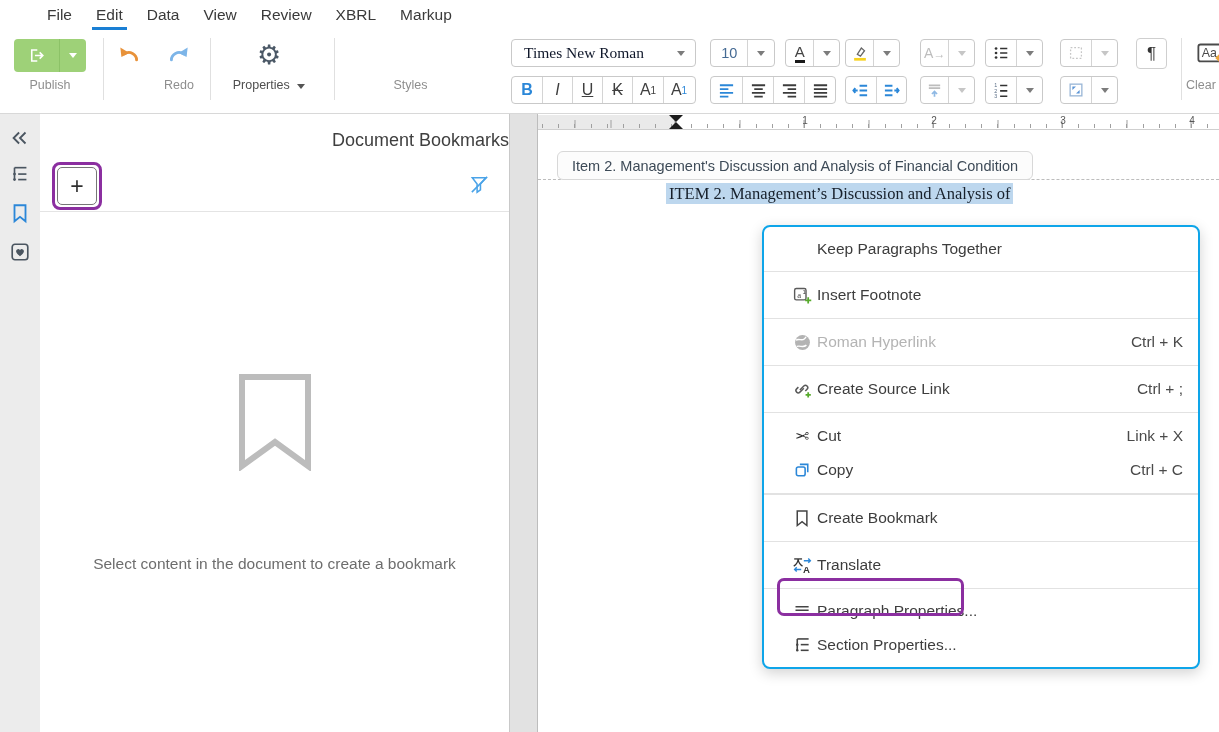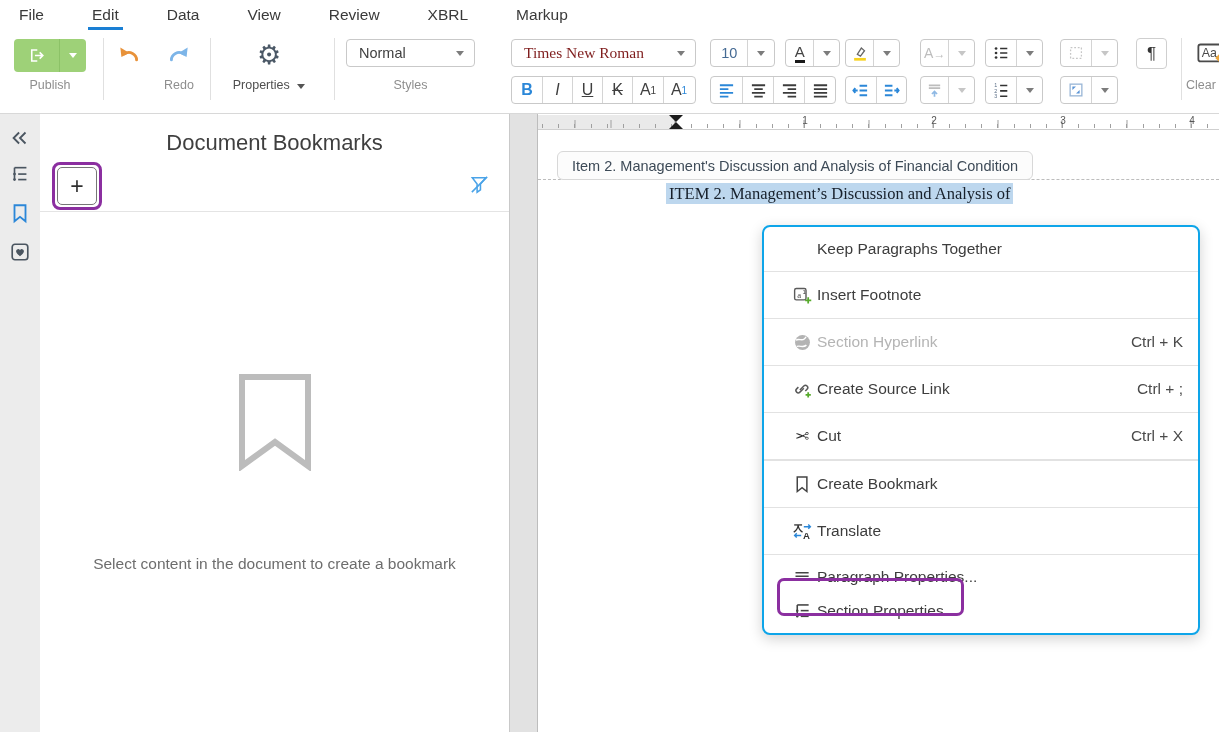--- a/index.html
+++ b/index.html
@@ -3,21 +3,21 @@
 <meta charset="utf-8">
 <style>
   * { margin:0; padding:0; box-sizing:border-box; }
   html,body { width:1219px; height:732px; }
   body { position:relative; overflow:hidden; background:#fff;
          font-family:"Liberation Sans", sans-serif; color:#3d3d3d; }
   svg { display:block; }
 
   
   .menubar { position:absolute; left:0; top:0; width:100%; height:30px;
-             display:flex; align-items:center; padding-left:18px; gap:46px;
+             display:flex; align-items:center; padding-left:46px; gap:22px;
              font-size:15.5px; color:#3a3a3a; background:#fff; }
   .menubar .mitem { position:relative; cursor:pointer; padding:4px 1px; }
   .menubar .mitem.active::after { content:""; position:absolute; left:-3px; right:-3px;
              bottom:-3px; height:4px; background:#1a7fd4; }
 
   
   .toolbar { position:absolute; left:0; top:30px; width:100%; height:84px;
              background:#fff; border-bottom:1px solid #d8d8d8; }
   .tb-divider { position:absolute; top:8px; height:62px; width:1px; background:#e0e0e0; }
   .tb-label { position:absolute; top:48px; font-size:12.5px; color:#8e8e8e;
@@ -39,22 +39,22 @@
   .publish-btn .ct { border-top-color:#fff; }
   .icon-btn { position:absolute; background:none; border:none; cursor:pointer;
               display:flex; align-items:center; justify-content:center; }
   .fmt { font-size:16px; color:#3f3f3f; }
 
   
   .rail { position:absolute; left:0; top:114px; width:40px; bottom:0; background:#ececec; }
   .rail .ric { position:absolute; left:9px; cursor:pointer; }
   .panel { position:absolute; left:40px; top:114px; width:470px; bottom:0; background:#fff;
            border-right:1px solid #c9c9c9; }
-  .panel-title { position:absolute; top:16px; left:0; right:0; text-align:center;
-                 font-size:22px; color:#3f3f3f; }
+  .panel-title { position:absolute; top:16px; left:0; right:0; text-align:right;
+                 font-size:18px; color:#3f3f3f; }
   .add-btn { position:absolute; left:17px; top:53px; width:40px; height:38px;
              border:1px solid #767676; border-radius:5px; background:#fff;
              font-size:23px; color:#2f2f2f; cursor:pointer; line-height:1; }
   .anno { position:absolute; border:3px solid #8b2fa0; border-radius:8px; pointer-events:none; }
   .filter-btn { position:absolute; right:18px; top:59px; background:none; border:none; cursor:pointer; }
   .panel-sep { position:absolute; left:0; right:0; top:97px; height:1px; background:#e4e4e4; }
   .empty-icon { position:absolute; left:197px; top:259px; }
   .empty-title { position:absolute; top:386px; left:0; right:0; text-align:center;
                  font-size:20px; color:#6d6d6d; }
   .empty-help { position:absolute; top:437px; left:30px; right:30px; text-align:center;
@@ -160,30 +160,24 @@
   <button class="icon-btn" style="left:252px;top:8px;width:34px;height:34px;">
     <span style="font-size:27px;color:#4b5866;line-height:1;">⚙</span>
   </button>
   <div class="tb-label dark" style="left:222px;width:94px;">
     <span>Properties</span>
     <span class="ct" style="display:inline-block;margin-left:4px;border-top-color:#555;"></span>
   </div>
 
   <div class="tb-divider" style="left:334px;"></div>
 
-  <div class="tb-box" style="left:346px;top:9px;width:129px;">
-    <span class="tb-cell" style="flex:1;justify-content:flex-start;padding-left:12px;font-size:14.5px;color:#3f3f3f;">Normal</span>
-    <span class="tb-cell" style="border-left:none;padding-right:10px;">
-        <span class="ct"></span>
-      </span>
-  </div>
   <div class="tb-label" style="left:346px;width:129px;">Styles</div>
 
   <div class="tb-box" style="left:511px;top:9px;width:185px;">
-    <span class="tb-cell" style="flex:1;justify-content:flex-start;padding-left:12px;font-family:'Liberation Serif',serif;font-size:15.5px;color:#7f1d1d;">Times New Roman</span>
+    <span class="tb-cell" style="flex:1;justify-content:flex-start;padding-left:12px;font-family:'Liberation Serif',serif;font-size:15.5px;color:#0f172a;">Times New Roman</span>
     <span class="tb-cell" style="border-left:none;padding-right:10px;">
         <span class="ct"></span>
       </span>
   </div>
 
   <div class="tb-box" style="left:710px;top:9px;width:65px;">
     <span class="tb-cell" style="width:37px;font-size:14.5px;color:#466b94;">10</span>
     <span class="tb-cell" style="width:27px;">
         <span class="ct"></span>
       </span>
@@ -476,21 +470,21 @@
   <div class="cm-sep"></div>
 
   <div class="cm-group p6">
     <div class="cm-item disabled">
       <span class="cm-icon">
         <svg viewBox="0 0 24 24" width="21" height="21">
           <circle cx="12" cy="12" r="8.5" fill="#b3b3b3"></circle>
           <path d="M4.5 9.5c3-2.5 6.5 1 9.5-1.5 1.5-1.2 2-2.5 2-2.5M5.5 16.5c4-1.5 7 2 11-1.5" stroke="#fff" stroke-width="1.6" fill="none"></path>
           </svg>
         </span>
-      <span class="cm-label">Section Hyperlink</span>
+      <span class="cm-label">Roman Hyperlink</span>
       <span class="cm-short">Ctrl + K</span>
     </div>
   </div>
   <div class="cm-sep"></div>
 
   <div class="cm-group p6">
     <div class="cm-item">
       <span class="cm-icon">
         <svg viewBox="0 0 24 24" width="21" height="21" fill="none">
           <path d="M9 12.5l4.5-4.5a2.6 2.6 0 0 1 3.7 3.7l-2 2" stroke="#5a5a5a" stroke-width="1.7"></path>
@@ -503,21 +497,31 @@
     </div>
   </div>
   <div class="cm-sep"></div>
 
   <div class="cm-group p6">
     <div class="cm-item">
       <span class="cm-icon">
           <span class="scissors">✂</span>
         </span>
       <span class="cm-label">Cut</span>
-      <span class="cm-short">Ctrl + X</span>
+      <span class="cm-short">Link + X</span>
+    </div>
+    <div class="cm-item">
+      <span class="cm-icon">
+        <svg viewBox="0 0 24 24" width="21" height="21" fill="none" stroke="#2b87d8" stroke-width="1.8">
+          <path d="M9 5h9v9"></path>
+            <rect x="5" y="8" width="10" height="10" rx="2" fill="#fff"></rect>
+          </svg>
+        </span>
+      <span class="cm-label">Copy</span>
+      <span class="cm-short">Ctrl + C</span>
     </div>
   </div>
   <div class="cm-sep"></div>
 
   <div class="cm-sep"></div>
 
   <div class="cm-group p6">
     <div class="cm-item">
       <span class="cm-icon">
         <svg viewBox="0 0 24 24" width="21" height="21" fill="none" stroke="#444" stroke-width="1.7">

